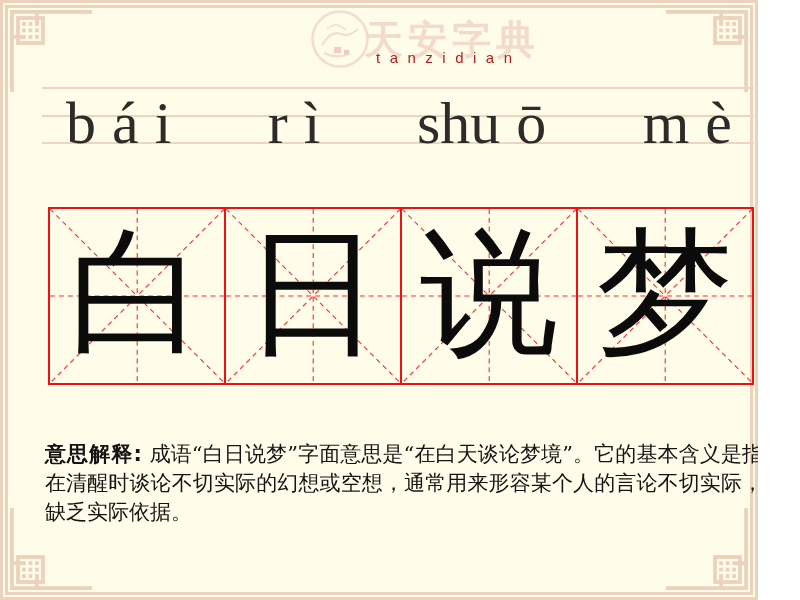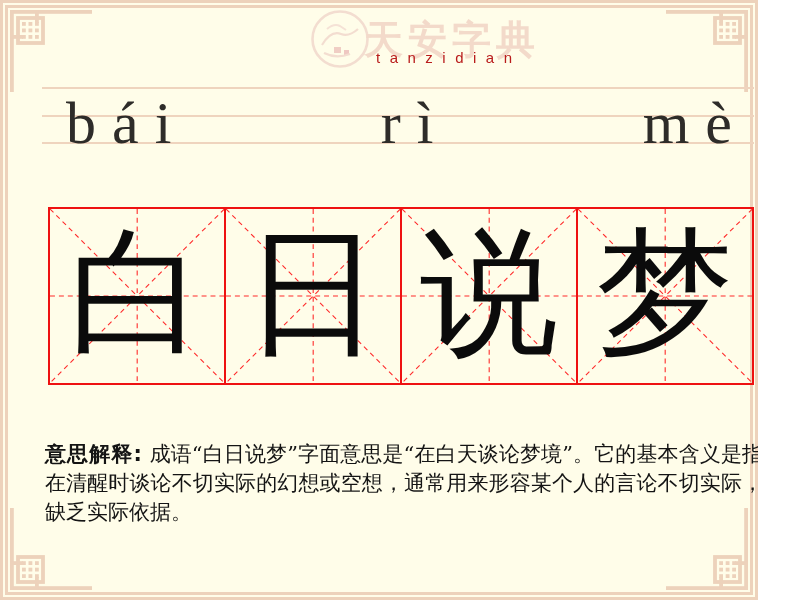--- a/index.html
+++ b/index.html
@@ -172,20 +172,24 @@
     <span class="syllable">
       <span>b</span>
       <span>á</span>
       <span>i</span>
     </span>
     <span class="syllable">
       <span>r</span>
       <span>ì</span>
     </span>
     <span class="syllable">
+      <span>shu</span>
+      <span>ō</span>
+    </span>
+    <span class="syllable">
       <span>m</span>
       <span>è</span>
     </span>
   </div>
 
   <div class="char-grid">
     <div class="char-cell">
       <svg class="guides" viewBox="0 0 176 178" preserveAspectRatio="none">
         <g stroke="#FF2A2A" stroke-width="1.1" stroke-dasharray="5 4" vector-effect="non-scaling-stroke">
           <line x1="0" y1="0" x2="176" y2="178"></line>

